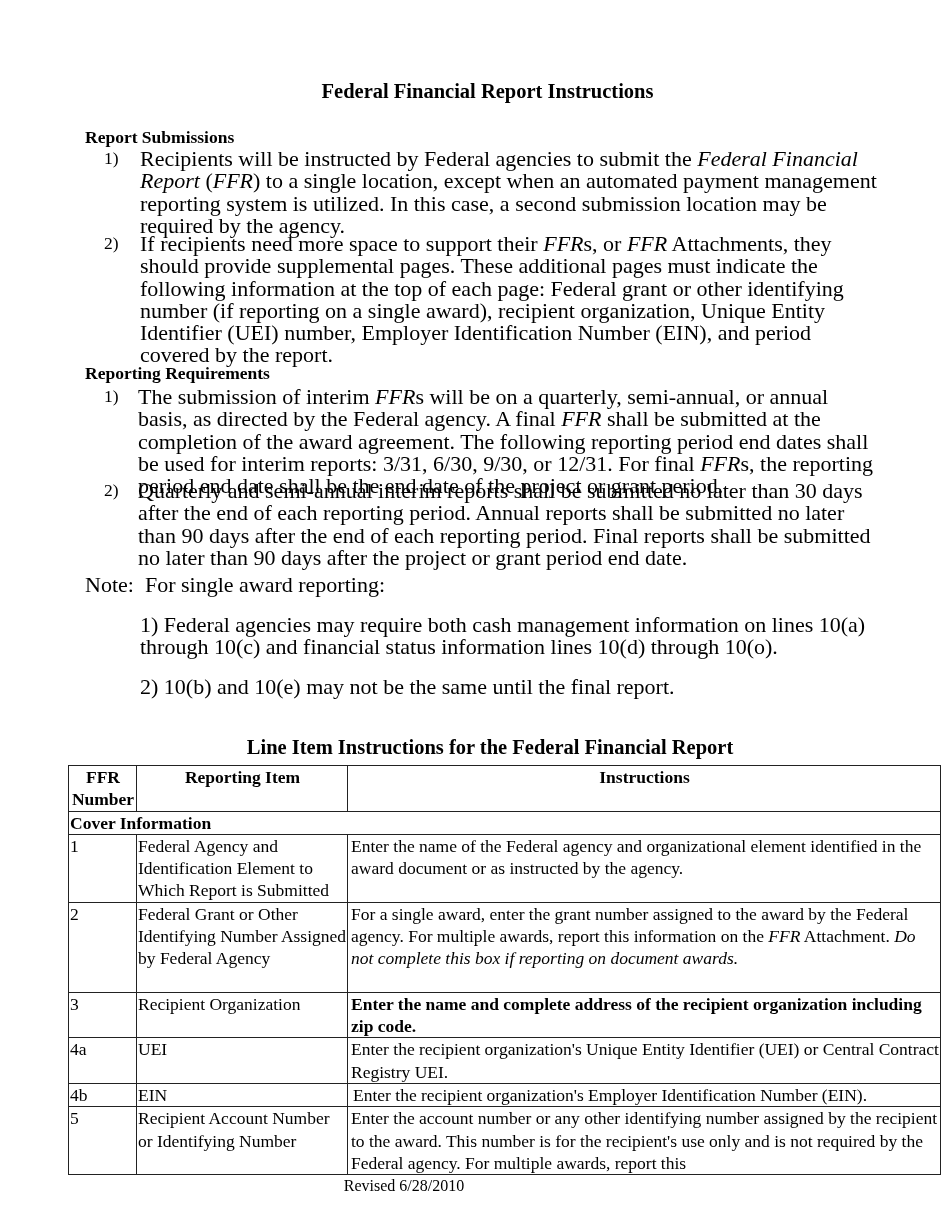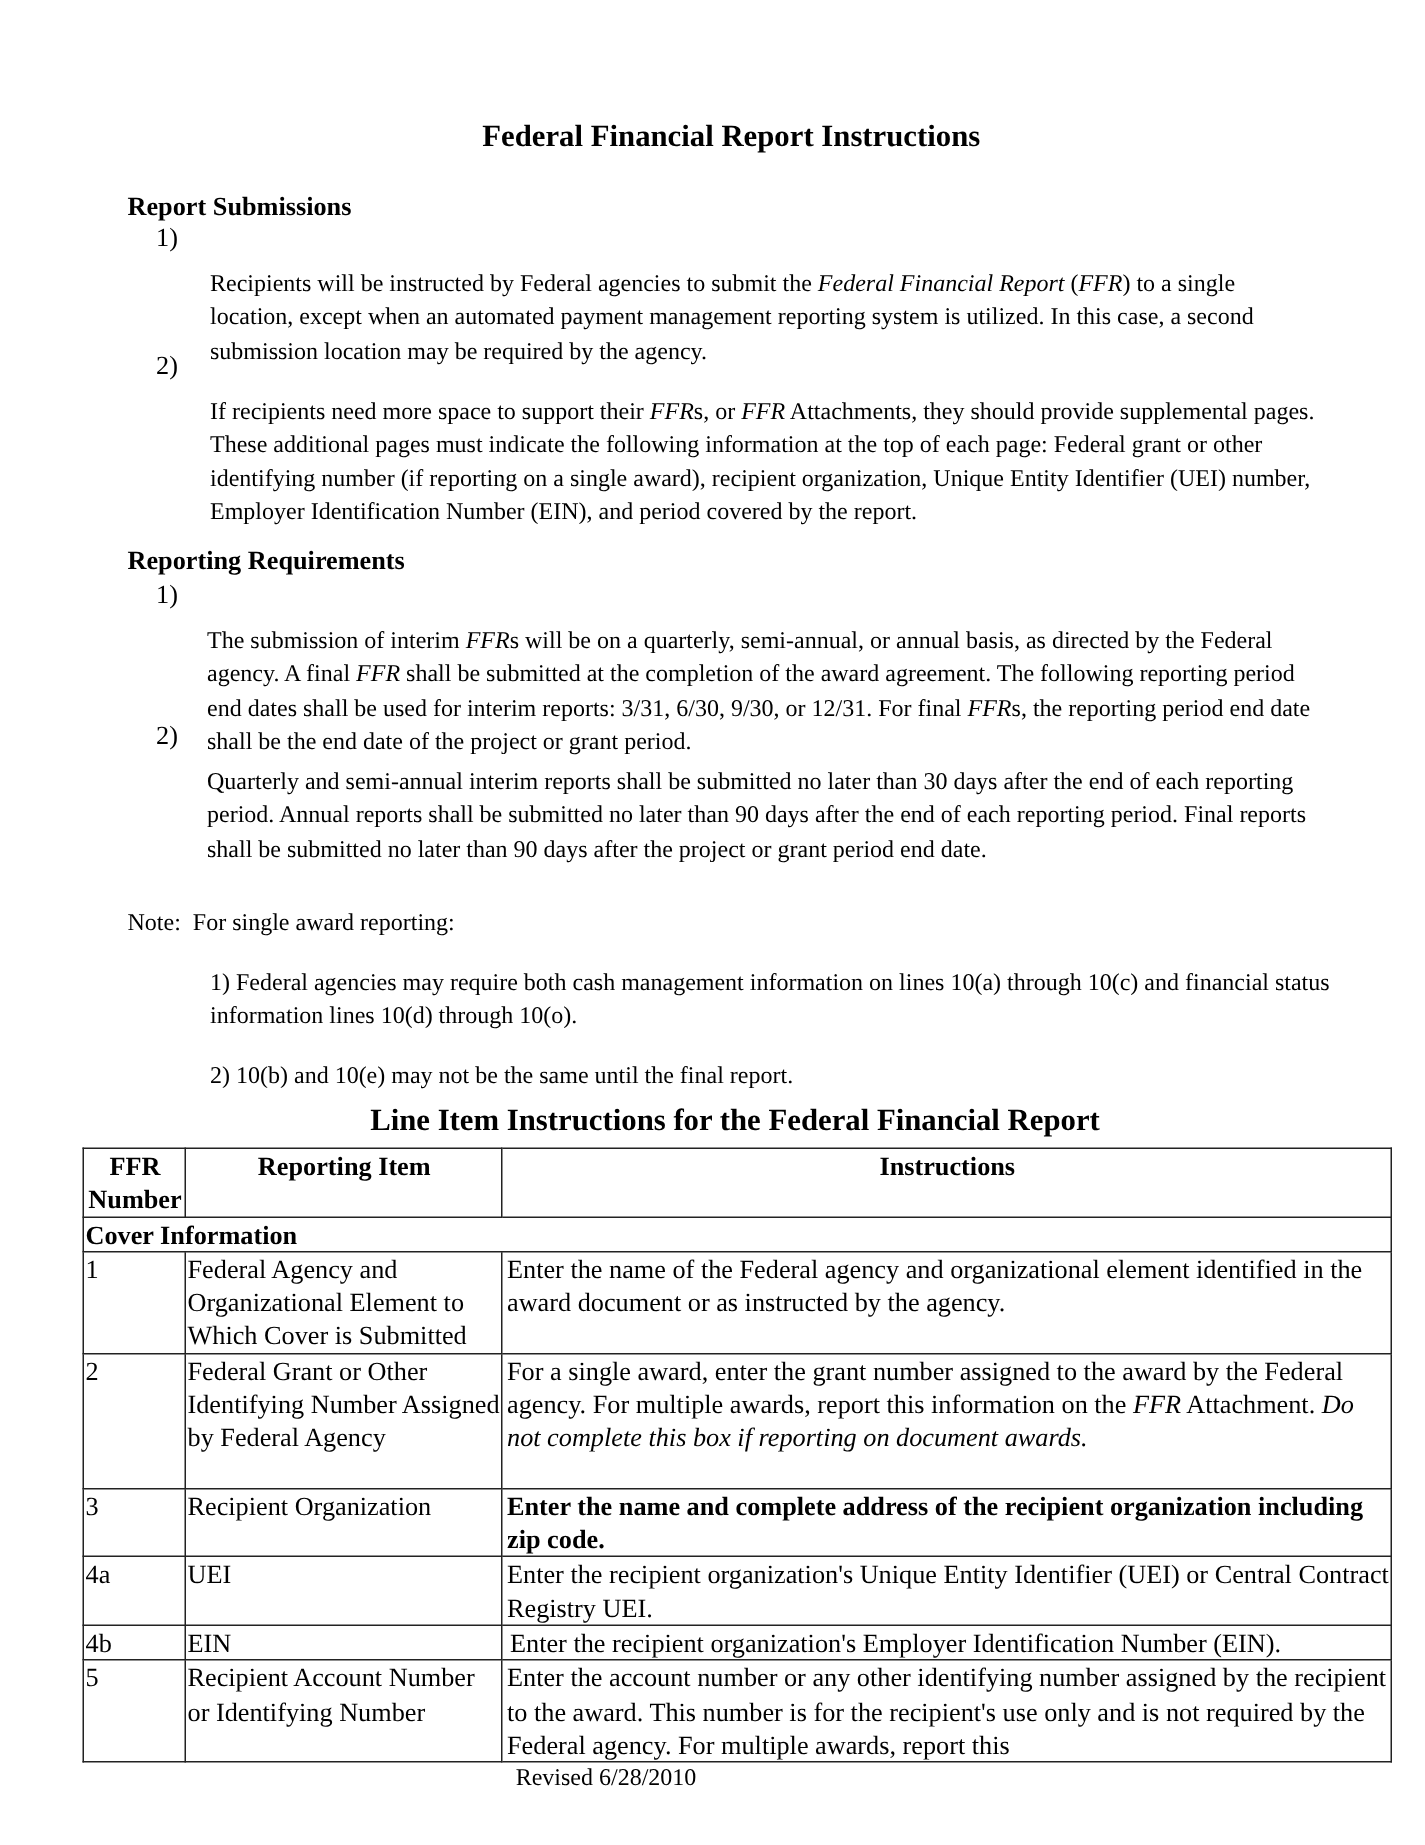--- a/index.html
+++ b/index.html
@@ -2,24 +2,24 @@
 <html><head>
 <meta charset="utf-8">
 <style>
   html, body { margin:0; padding:0; background:#ffffff; }
   body { width:950px; height:1230px; position:relative; overflow:hidden;
          font-family:"Liberation Serif", "DejaVu Serif", serif; color:#000; }
   .abs { position:absolute; }
   .title { left:0; width:975px; top:80px; text-align:center; font-weight:bold; font-size:20.5px; }
   .h2 { left:85px; font-weight:bold; font-size:17.5px; }
   .num { font-size:17.5px; }
-  .para { font-size:16px; line-height:22.3px;margin-top:31px; }
+  .para { font-size:22px; line-height:22.3px; }
   .para i { font-style:italic; }
   .table-title { left:0; width:980px; top:736px; text-align:center; font-weight:bold; font-size:20.5px; }
-  table.items { position:absolute; left:55px; top:765px; width:873px; border-collapse:collapse;
+  table.items { position:absolute; left:68px; top:765px; width:873px; border-collapse:collapse;
                 table-layout:fixed; font-size:17.5px; line-height:22.3px; }
   table.items td, table.items th { border:1.5px solid #222; padding:0 0 0 1px; vertical-align:top; }
   table.items th { font-weight:bold; text-align:center; height:40px; }
   table.items td.section { font-weight:bold; text-align:left; padding-left:1px; }
   .footer { left:0; width:808px; top:1177px; text-align:center; font-size:16px; }
 </style>
 </head>
 <body>
 
 <div class="abs title">Federal Financial Report Instructions</div>
@@ -56,21 +56,21 @@
       <th>Reporting Item</th>
       <th>Instructions</th>
     </tr>
   </thead>
   <tbody id="table-body">
     <tr>
       <td colspan="3" class="section">Cover Information</td>
     </tr>
   <tr style="height: 66px;">
         <td>1</td>
-        <td>Federal Agency and Organizational Element to Which Cover is Submitted</td>
+        <td>Federal Agency and Identification Element to Which Report is Submitted</td>
         <td style="padding-left: 3px;"><span>Enter the name of the Federal agency and organizational element identified in the award document or as instructed by the agency.</span></td>
       </tr>
       <tr style="height: 90px;">
         <td>2</td>
         <td>Federal Grant or Other Identifying Number Assigned by Federal Agency</td>
         <td style="padding-left: 3px;"><span>For a single award, enter the grant number assigned to the award by the Federal agency. For multiple awards, report this information on the </span><i>FFR</i><span> Attachment.  </span><i>Do not complete this box if reporting on document awards.</i></td>
       </tr>
       <tr style="height: 44px;">
         <td>3</td>
         <td>Recipient Organization</td>

